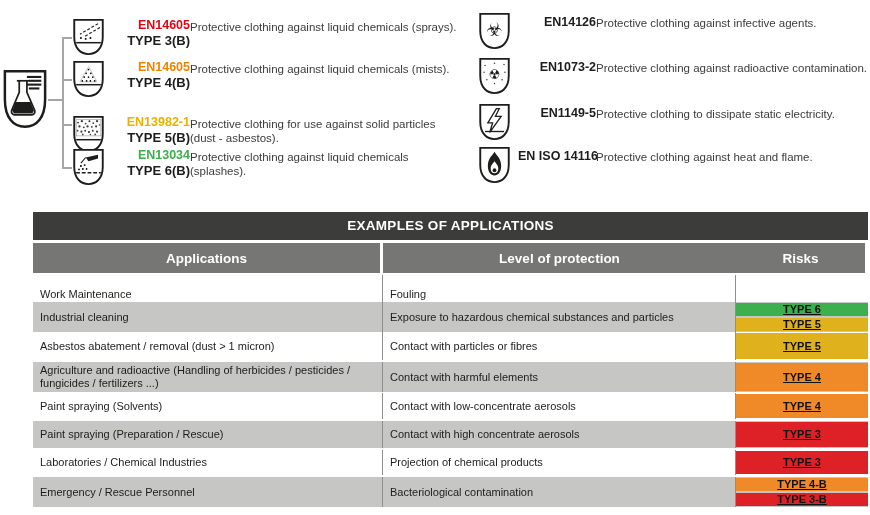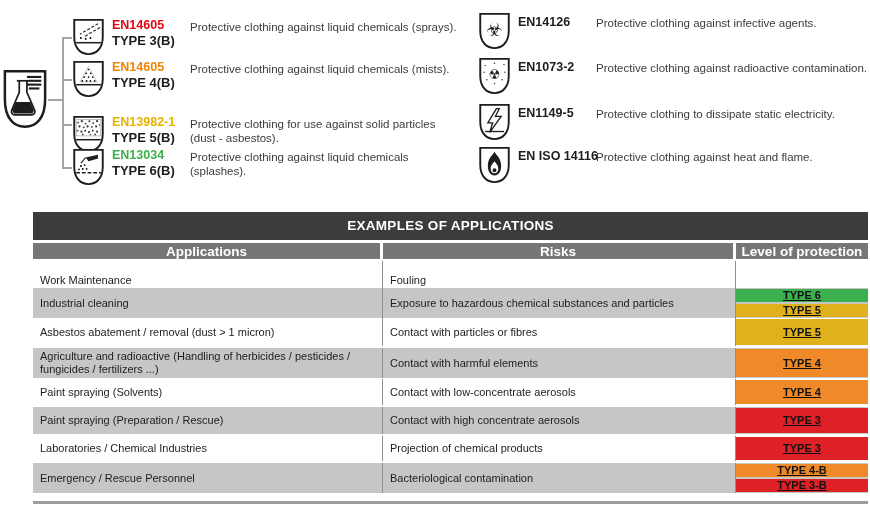--- a/index.html
+++ b/index.html
@@ -2,32 +2,32 @@
 <html><head>
 <meta charset="utf-8">
 <style>
   * { margin:0; padding:0; box-sizing:border-box; }
   body { background:#ffffff; font-family:"Liberation Sans", sans-serif; }
   .canvas { position:relative; width:870px; height:515px; background:#ffffff; overflow:hidden; }
 
   
   .legend-item { position:absolute; display:flex; align-items:flex-start; }
   .std-icon { flex:0 0 33px; }
-  .code-block { width:78px; margin-left:7px; line-height:15px; white-space:nowrap; }
+  .code-block { width:78px; margin-left:7px; line-height:15px; white-space:nowrap;text-align:right; }
   .std-code { font-size:12.5px; font-weight:bold; }
   .std-type { font-size:13px; font-weight:bold; color:#1d1d1b; }
   .std-desc { width:272px; font-size:11.5px; color:#3c3c3b; line-height:14px; padding-top:2px; }
   .std-desc.wide { width:280px; }
   .conn { position:absolute; background:#a6a6a5; }
 
   
   .table-wrap { position:absolute; left:33px; top:212px; width:835px; }
   .tbl-title { height:28px; line-height:28px; background:#3c3c3b; color:#ffffff; text-align:center;
                font-size:13.5px; font-weight:bold; letter-spacing:0.3px; margin-bottom:3px; }
-  .thead { display:grid; grid-template-columns:350px 353px 132px; height:16px; margin-bottom:2px; }
+  .thead { display:grid; grid-template-columns:350px 353px 132px; height:30px; margin-bottom:2px; }
   .th { background:#767675; color:#ffffff; font-size:13.5px; font-weight:bold;
         display:flex; align-items:center; justify-content:center; }
   .th.sep { border-right:3px solid #ffffff; }
   .trow { display:grid; grid-template-columns:350px 353px 132px; margin-bottom:2px; }
   .trow.odd  .cell { background:#ffffff; }
   .trow.even .cell { background:#c6c6c5; }
   .cell { font-size:11px; color:#1d1d1b; display:flex; align-items:center; line-height:13px; }
   .cell.app, .cell.risk { padding:2px 6px 2px 7px; border-right:1px solid #8f8f8f; }
   .cell.level { flex-direction:column; justify-content:center; padding:1px 0; gap:2px; }
   .badge { width:100%; flex:1 1 auto; display:flex; align-items:center; justify-content:center;
@@ -211,22 +211,22 @@
       <div class="std-code" style="color:#1d1d1b">EN ISO 14116</div>
     </div>
     <div class="std-desc wide" style="padding-top:4px">Protective clothing against heat and flame.</div>
   </div>
 
   <div class="table-wrap">
     <div class="tbl-title">EXAMPLES OF APPLICATIONS</div>
 
     <div class="thead">
       <div class="th sep">Applications</div>
+      <div class="th">Level of protection</div>
       <div class="th sep">Risks</div>
-      <div class="th">Level of protection</div>
     </div>
 
     <div class="trow odd" style="height:25px">
       <div class="cell app">Work Maintenance</div>
       <div class="cell risk">Fouling</div>
       <div class="cell level">
         <div class="level-plain">Category I/Non PPE</div>
       </div>
     </div>
 

